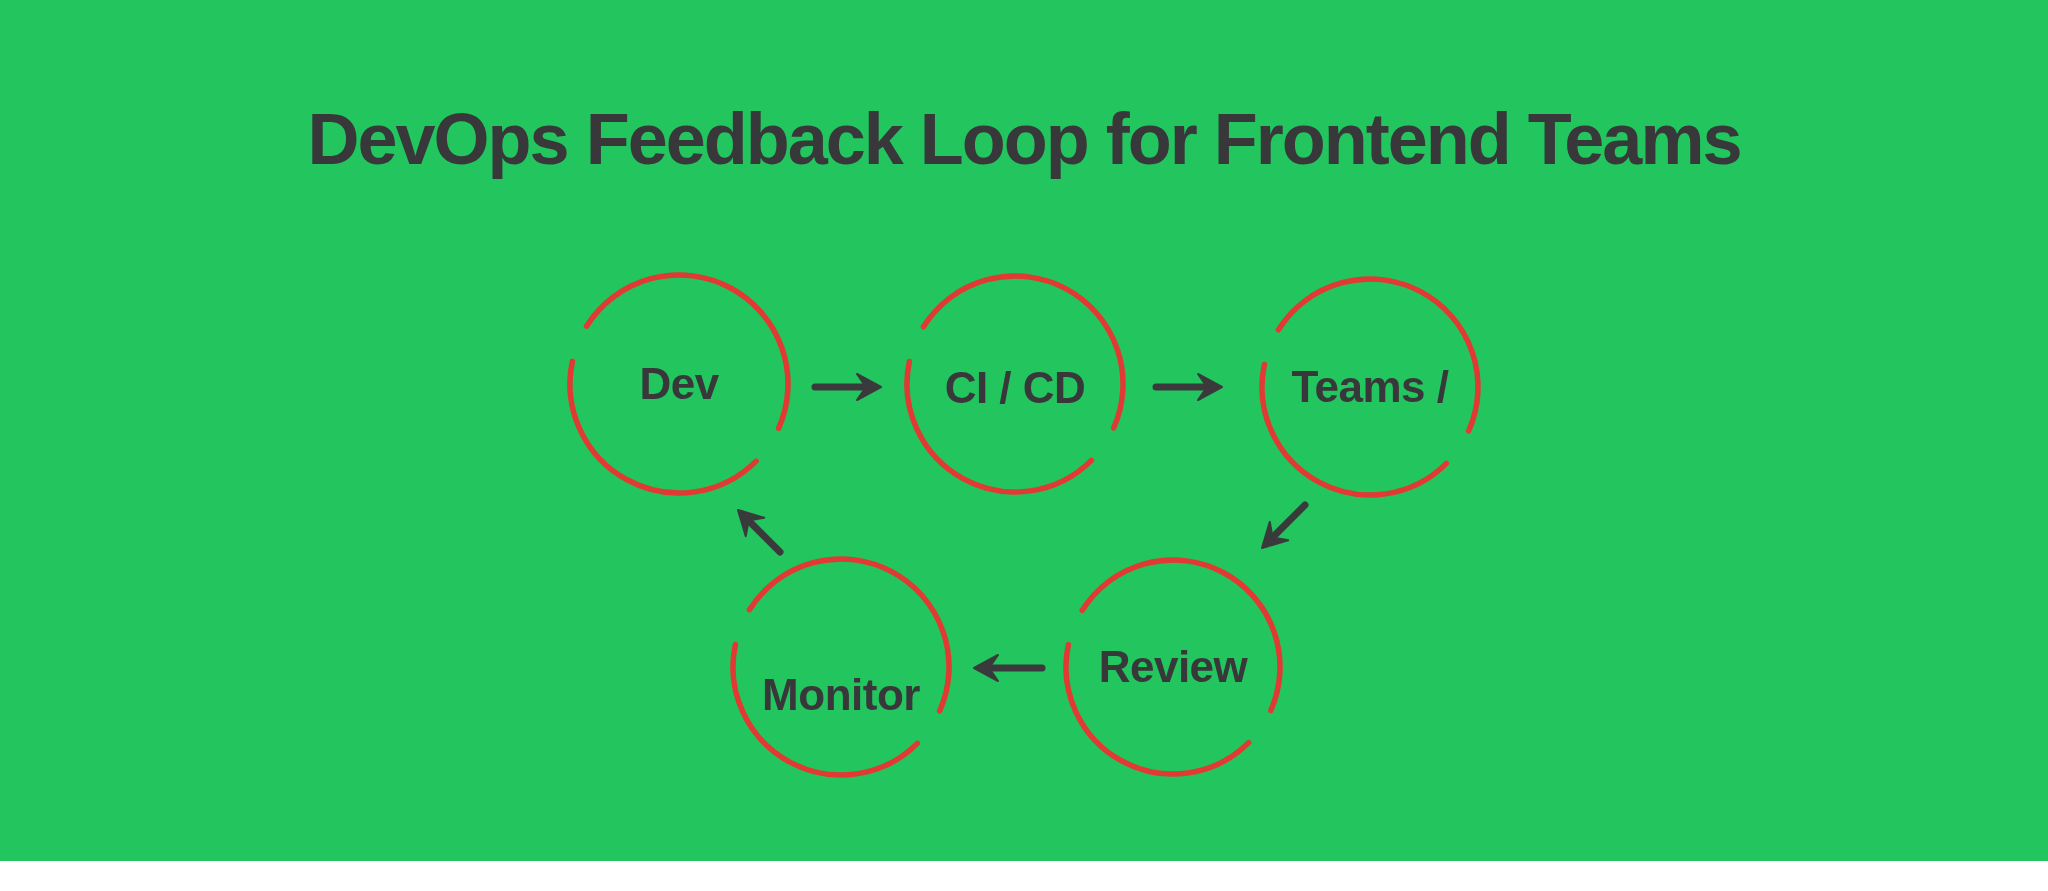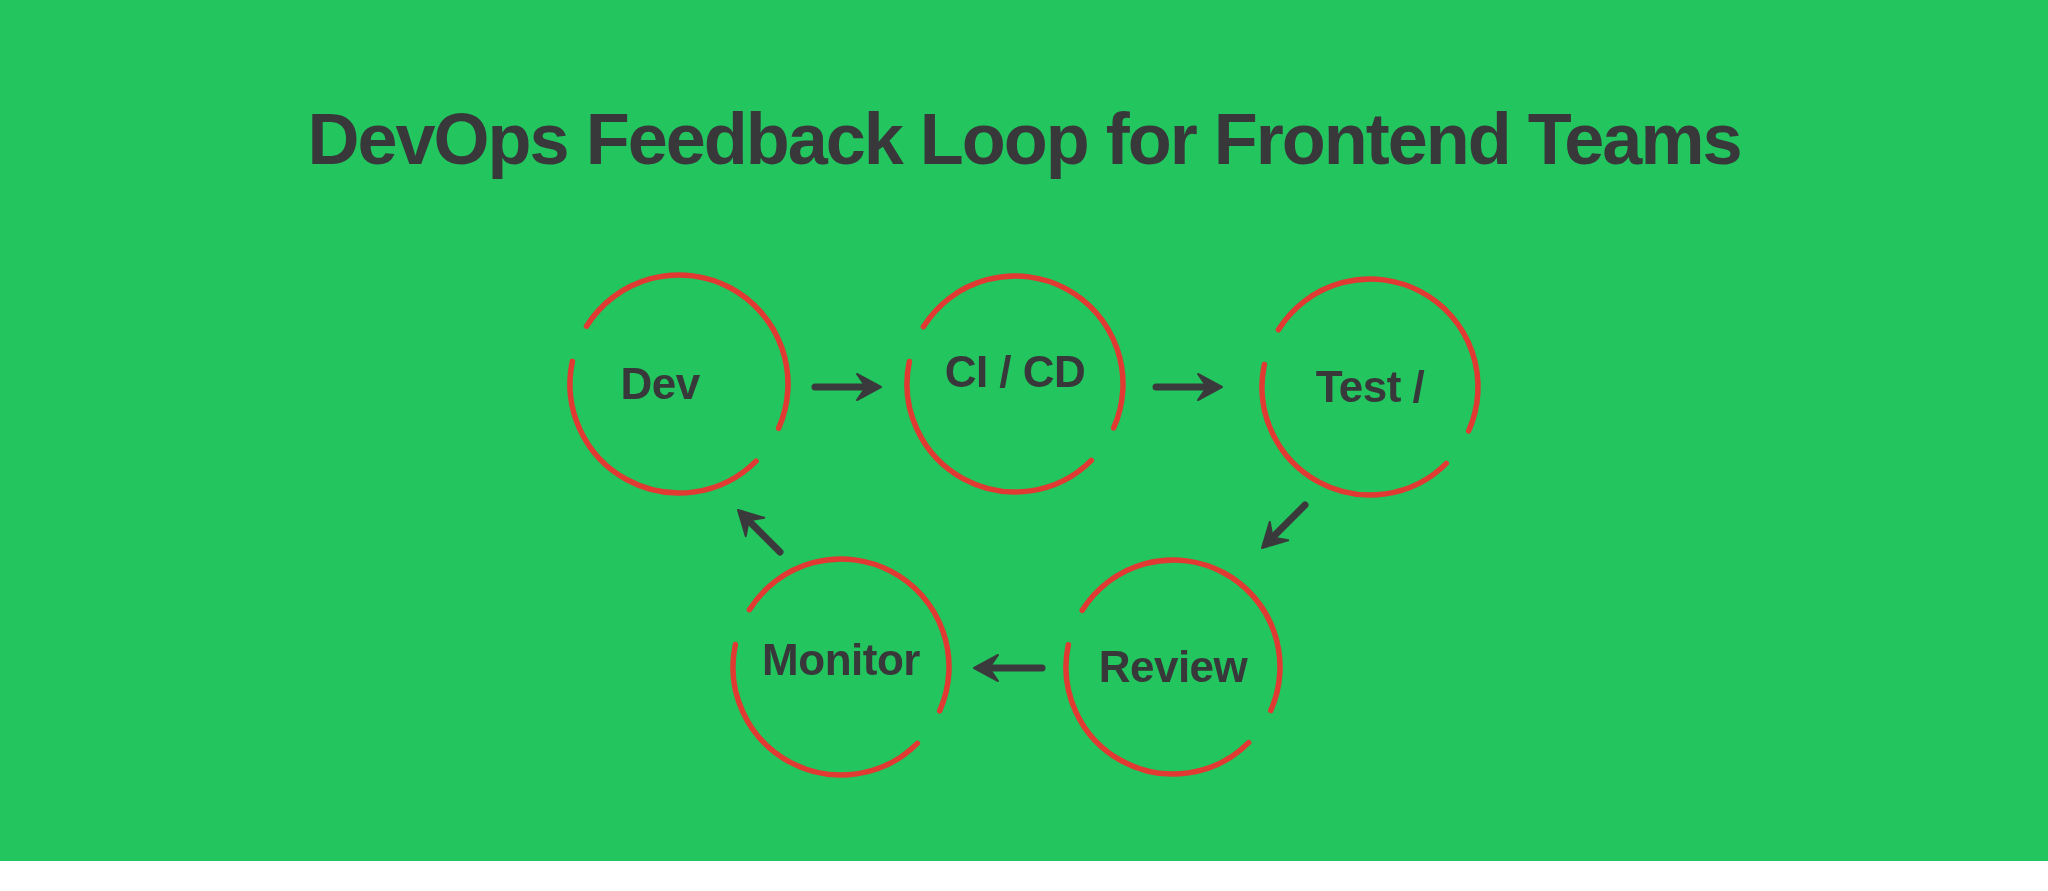--- a/index.html
+++ b/index.html
@@ -67,29 +67,29 @@
       <path d="M 1222 387 L 1198 400 L 1207 387 L 1198 374 Z" fill="#3a3a3d" stroke="#3a3a3d" stroke-width="2" stroke-linejoin="round"></path>
       <line x1="1305" y1="505" x2="1266.2426406871193" y2="543.7573593128807" stroke="#3a3a3d" stroke-width="7" stroke-linecap="round"></line>
       <path d="M 1262 548 L 1269.778174593052 521.8370490960978 L 1272.6066017177982 537.3933982822018 L 1288.1629509039021 540.2218254069479 Z" fill="#3a3a3d" stroke="#3a3a3d" stroke-width="2" stroke-linejoin="round"></path>
       <line x1="1042" y1="668" x2="980" y2="668" stroke="#3a3a3d" stroke-width="7" stroke-linecap="round"></line>
       <path d="M 974 668 L 998 655 L 989 668 L 998 681 Z" fill="#3a3a3d" stroke="#3a3a3d" stroke-width="2" stroke-linejoin="round"></path>
       <line x1="780" y1="552" x2="742.2426406871193" y2="514.2426406871193" stroke="#3a3a3d" stroke-width="7" stroke-linecap="round"></line>
       <path d="M 738 510 L 764.1629509039022 517.7781745930521 L 748.6066017177982 520.6066017177982 L 745.7781745930521 536.1629509039022 Z" fill="#3a3a3d" stroke="#3a3a3d" stroke-width="2" stroke-linejoin="round"></path>
     </svg>
 
   <div id="labels-layer">
-      <div class="node-label" style="left: 660px; top: 384px;">
+      <div class="node-label" style="left: 679px; top: 384px;">
         <div>Dev</div>
       </div>
-      <div class="node-label" style="left: 1015px; top: 372px;">
+      <div class="node-label" style="left: 1015px; top: 388px;">
         <div>CI / CD</div>
       </div>
       <div class="node-label" style="left: 1370px; top: 387px;">
-        <div>Test /</div>
+        <div>Teams /</div>
       </div>
       <div class="node-label" style="left: 1173px; top: 667px; text-align: center;">
         <div>Review</div>
       </div>
-      <div class="node-label" style="left: 841px; top: 660px;">
+      <div class="node-label" style="left: 841px; top: 695px;">
         <div>Monitor</div>
       </div>
     </div>
 </div>
 
 </body></html>

